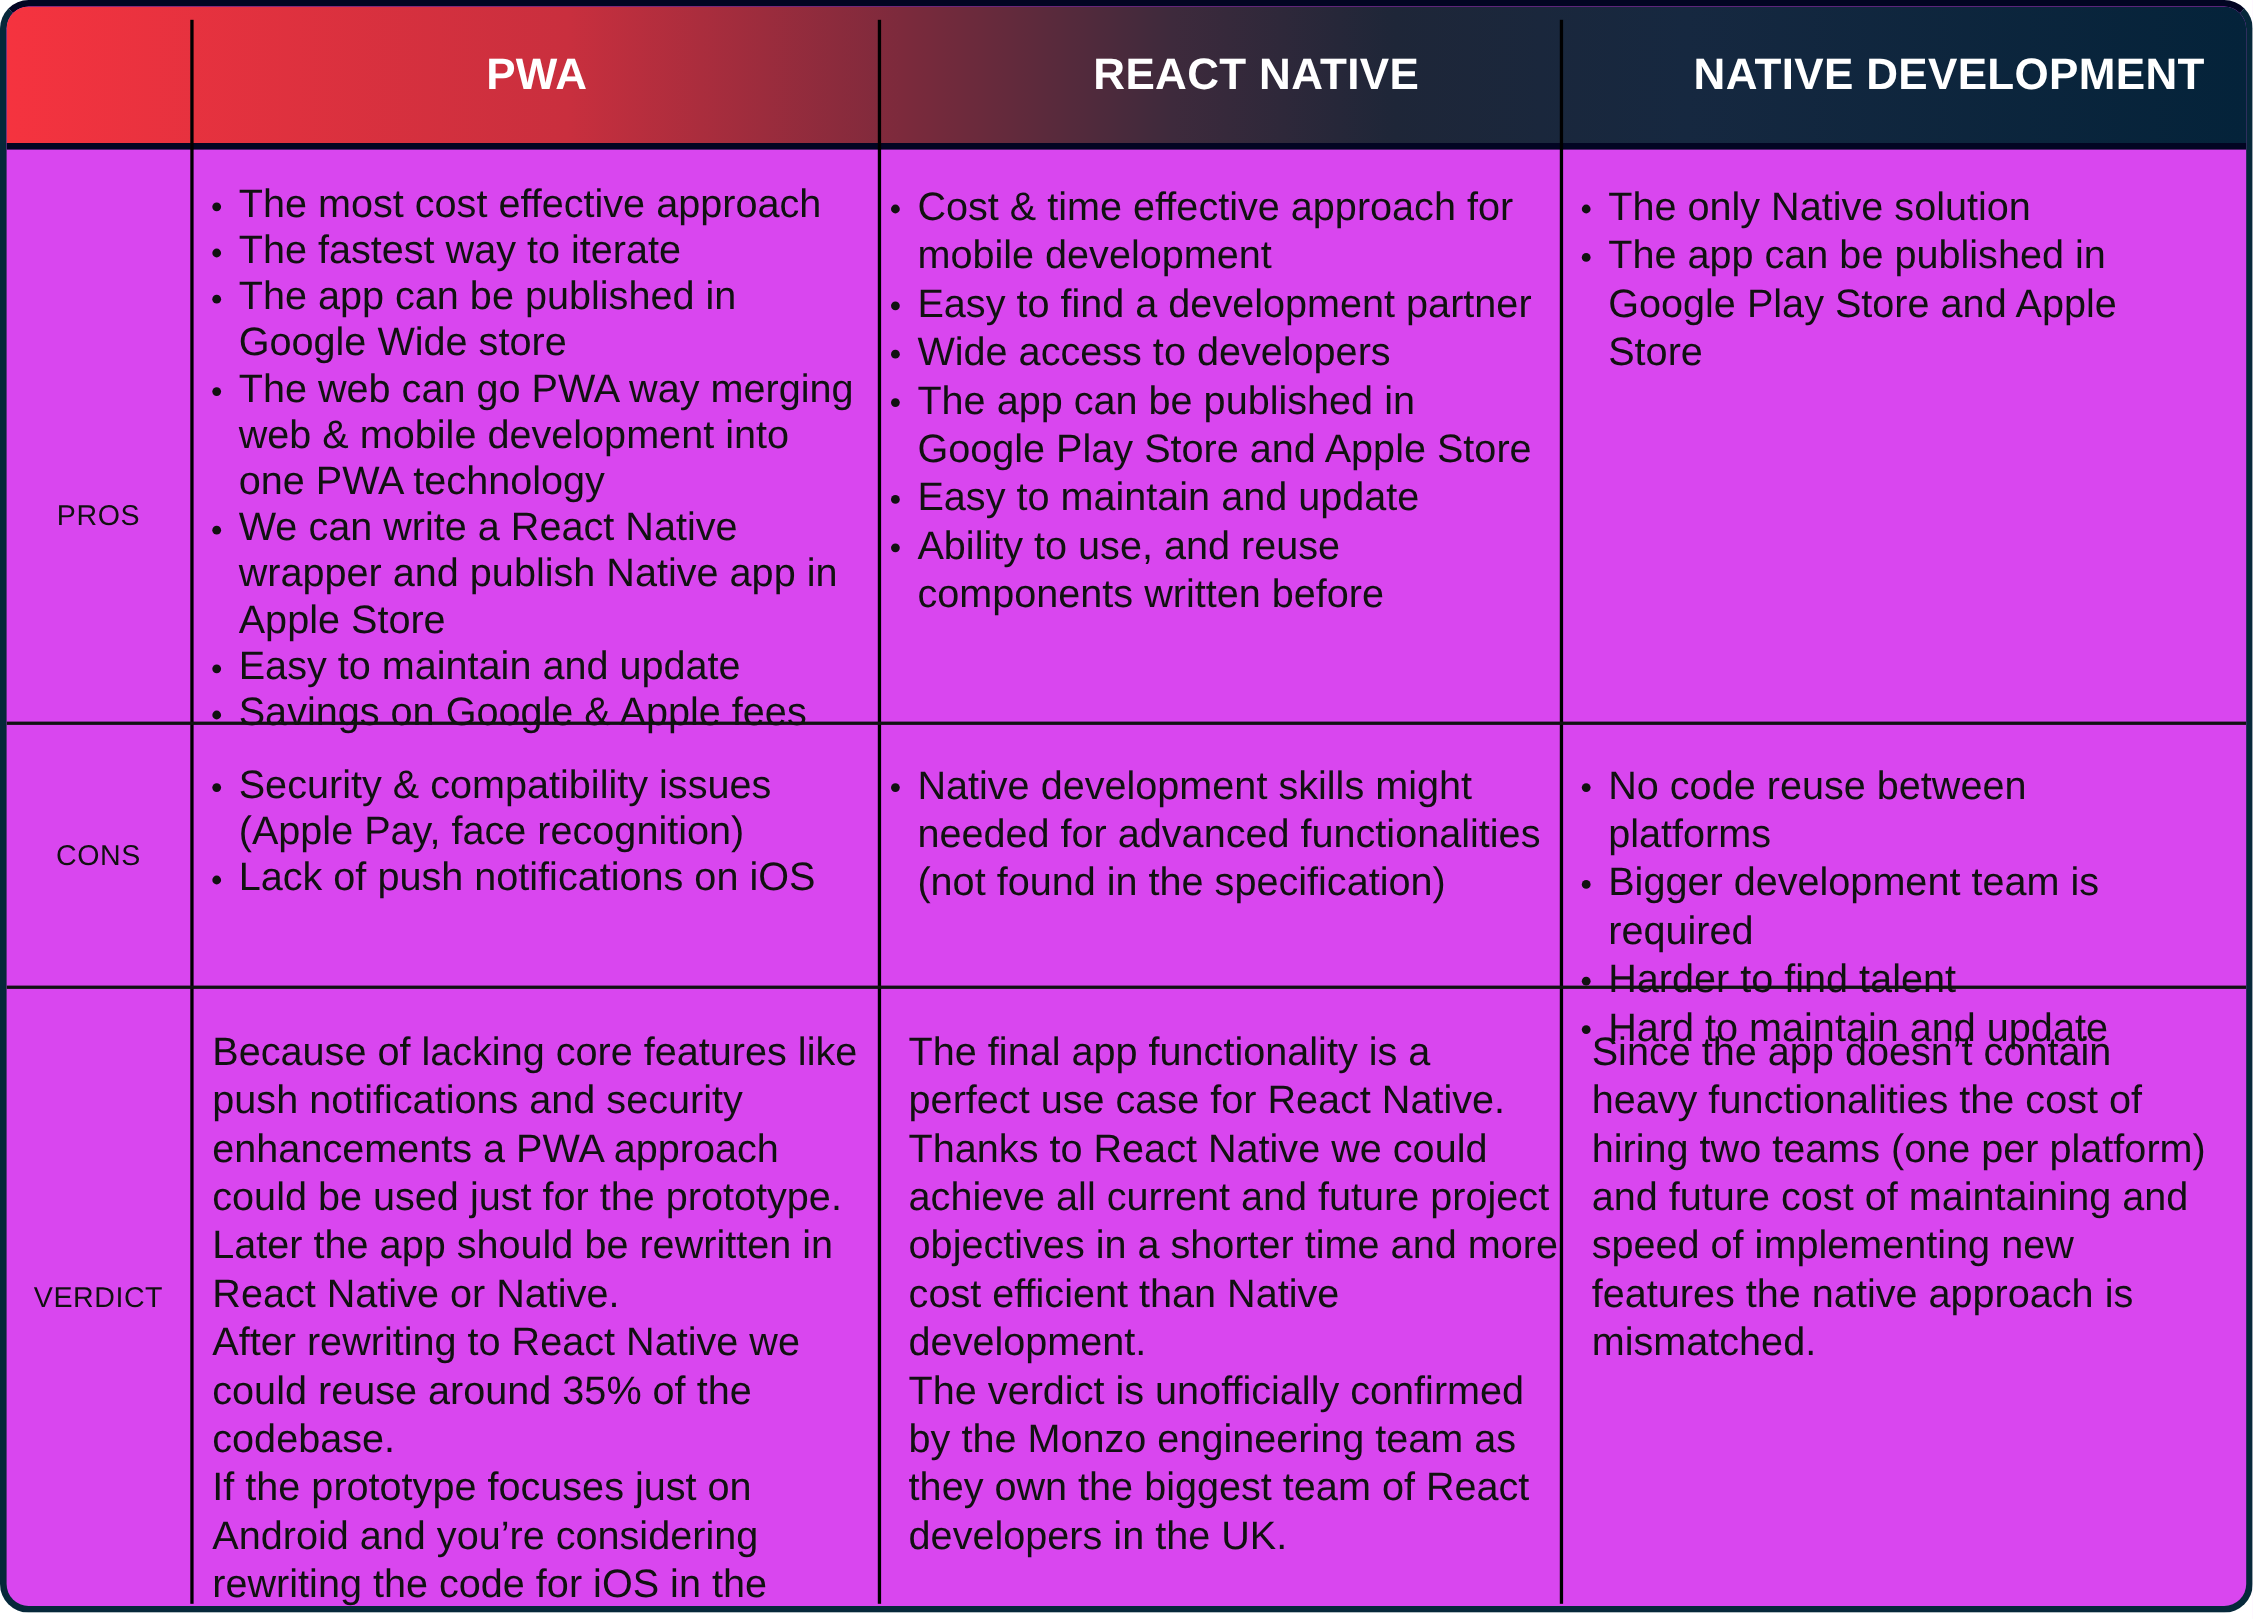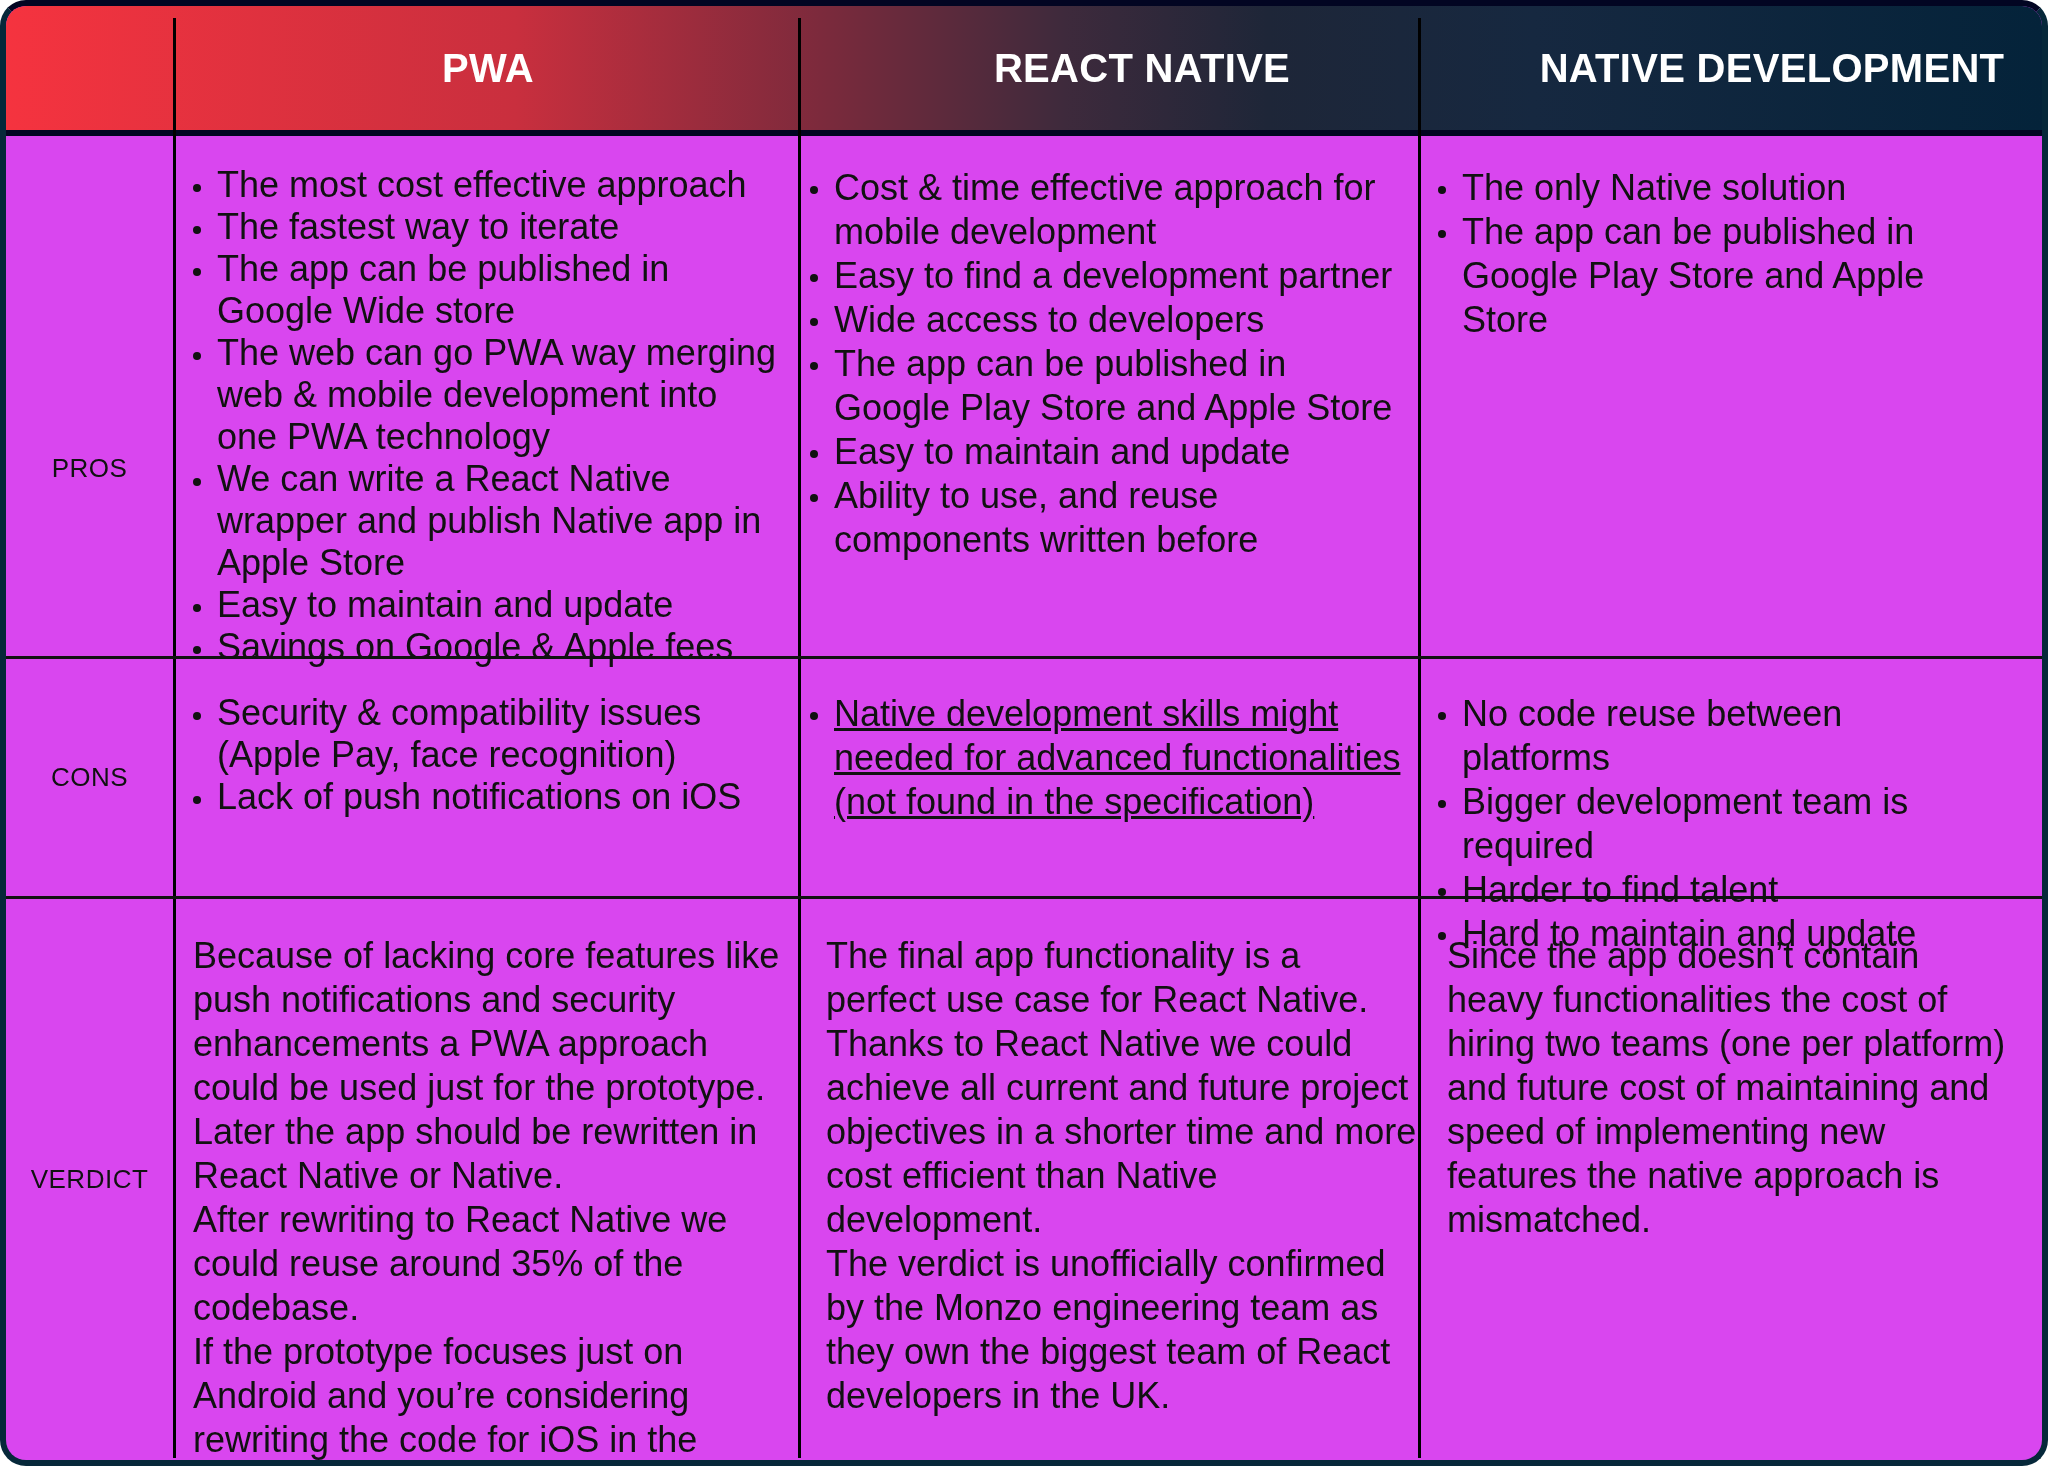--- a/index.html
+++ b/index.html
@@ -152,21 +152,21 @@
   </div>
 
   <div class="cell" style="left:171px; top:686px; width:620px; line-height:42px; padding-right:14px;">
     <ul class="blist">
       <li>Security &amp; compatibility issues (Apple Pay, face recognition)</li>
       <li>Lack of push notifications on iOS</li>
     </ul>
   </div>
 
   <div class="cell" style="left:796px; top:686px; width:616px; line-height:44px; padding-right:12px;">
-    <ul class="blist" style="padding-left:32px;text-decoration:underline;">
+    <ul class="blist" style="padding-left:32px;">
       <li>Native development skills might needed for advanced functionalities (not found in the specification)</li>
     </ul>
   </div>
 
   <div class="cell" style="left:1416px; top:686px; width:590px; line-height:44px; padding-right:30px;">
     <ul class="blist" style="padding-left:40px;">
       <li>No code reuse between platforms</li>
       <li>Bigger development team is required</li>
       <li>Harder to find talent</li>
       <li>Hard to maintain and update</li>

